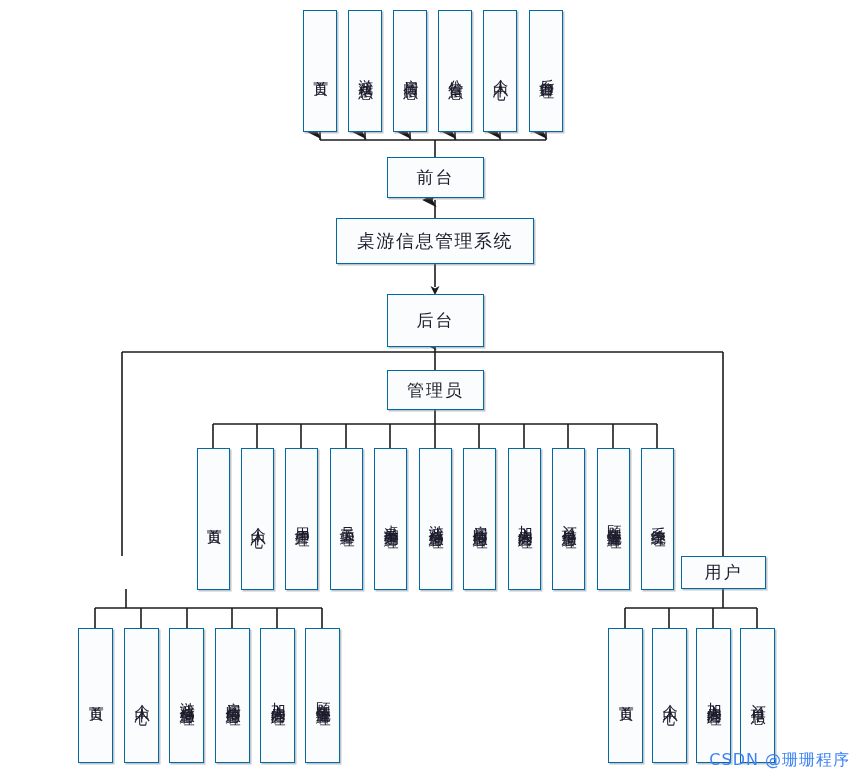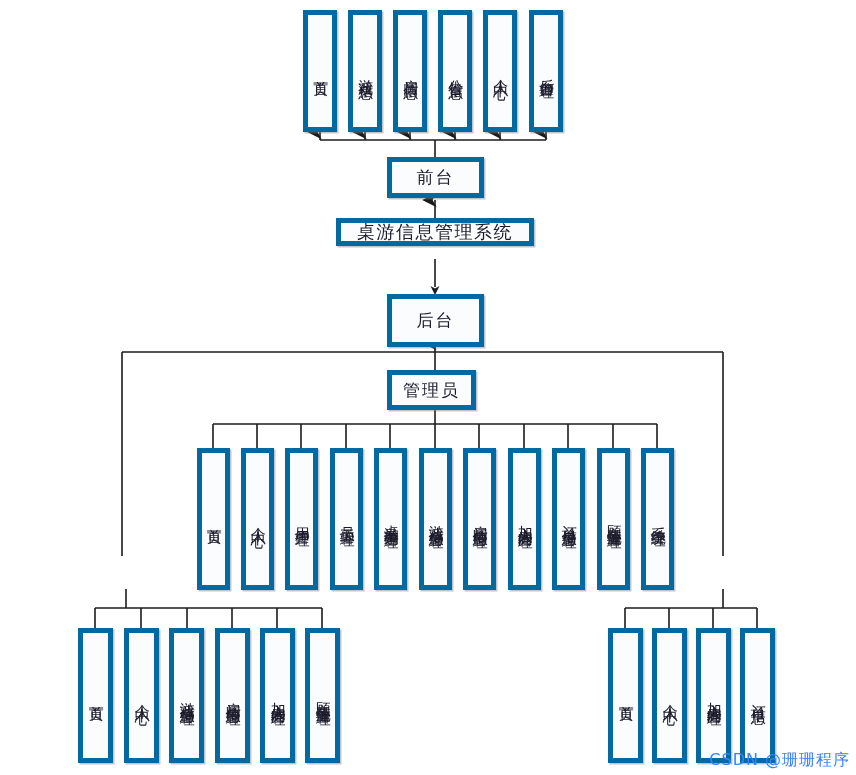--- a/index.html
+++ b/index.html
@@ -18,21 +18,21 @@
   svg#wires {
     position: absolute;
     left: 0; top: 0;
     width: 856px;
     height: 775px;
     pointer-events: none;
   }
   .node {
     position: absolute;
     box-sizing: border-box;
-    border: 5px solid #0369a1;
+    border: 1px solid #0369a1;
     background: #fbfcfe;
     display: flex;
     align-items: center;
     justify-content: center;
     color: #1b1b2b;
     box-shadow: 1.5px 1.5px 0 rgba(120,125,140,0.45);
   }
   .node .lbl {
     display: block;
     text-align: center;
@@ -148,29 +148,29 @@
     <span class="lbl">个人中心</span>
   </div>
   <div class="node vnode" style="left:529px; top:10px; width:34px; height:122px;">
     <span class="lbl">后台管理</span>
   </div>
 
   <div class="node hnode" style="left:387px; top:157px; width:97px; height:41px;">
     <span class="lbl">前台</span>
   </div>
 
-  <div class="node title-node" style="left:336px; top:218px; width:198px; height:28px;">
+  <div class="node title-node" style="left:336px; top:218px; width:198px; height:46px;">
     <span class="lbl">桌游信息管理系统</span>
   </div>
 
   <div class="node hnode" style="left:387px; top:294px; width:97px; height:53px;">
     <span class="lbl">后台</span>
   </div>
 
-  <div class="node hnode" style="left:387px; top:370px; width:89px; height:40px;">
+  <div class="node hnode" style="left:387px; top:370px; width:97px; height:40px;">
     <span class="lbl">管理员</span>
   </div>
 
   <div class="node vnode" style="left:197px; top:448px; width:33px; height:142px;">
     <span class="lbl">首页</span>
   </div>
   <div class="node vnode" style="left:241px; top:448px; width:33px; height:142px;">
     <span class="lbl">个人中心</span>
   </div>
   <div class="node vnode" style="left:285px; top:448px; width:33px; height:142px;">
@@ -214,20 +214,23 @@
   <div class="node vnode" style="left:215px; top:628px; width:35px; height:135px;">
     <span class="lbl">房间信息管理</span>
   </div>
   <div class="node vnode" style="left:260px; top:628px; width:35px; height:135px;">
     <span class="lbl">加入房间管理</span>
   </div>
   <div class="node vnode" style="left:305px; top:628px; width:35px; height:135px;">
     <span class="lbl">顾客流量管理</span>
   </div>
 
+  <div class="node hnode" style="left:681px; top:556px; width:85px; height:33px;">
+    <span class="lbl">用户</span>
+  </div>
 
   <div class="node vnode" style="left:608px; top:628px; width:35px; height:135px;">
     <span class="lbl">首页</span>
   </div>
   <div class="node vnode" style="left:652px; top:628px; width:35px; height:135px;">
     <span class="lbl">个人中心</span>
   </div>
   <div class="node vnode" style="left:696px; top:628px; width:35px; height:135px;">
     <span class="lbl">加入房间管理</span>
   </div>

